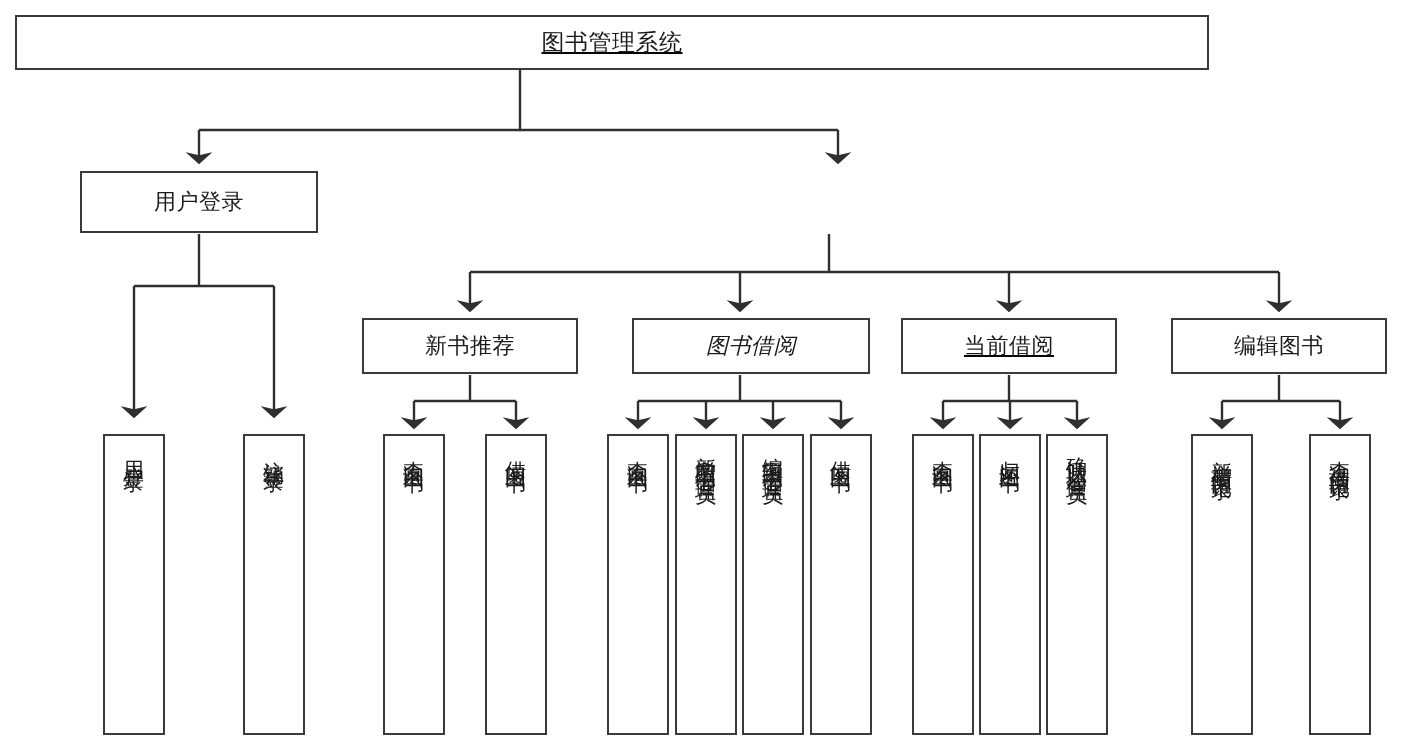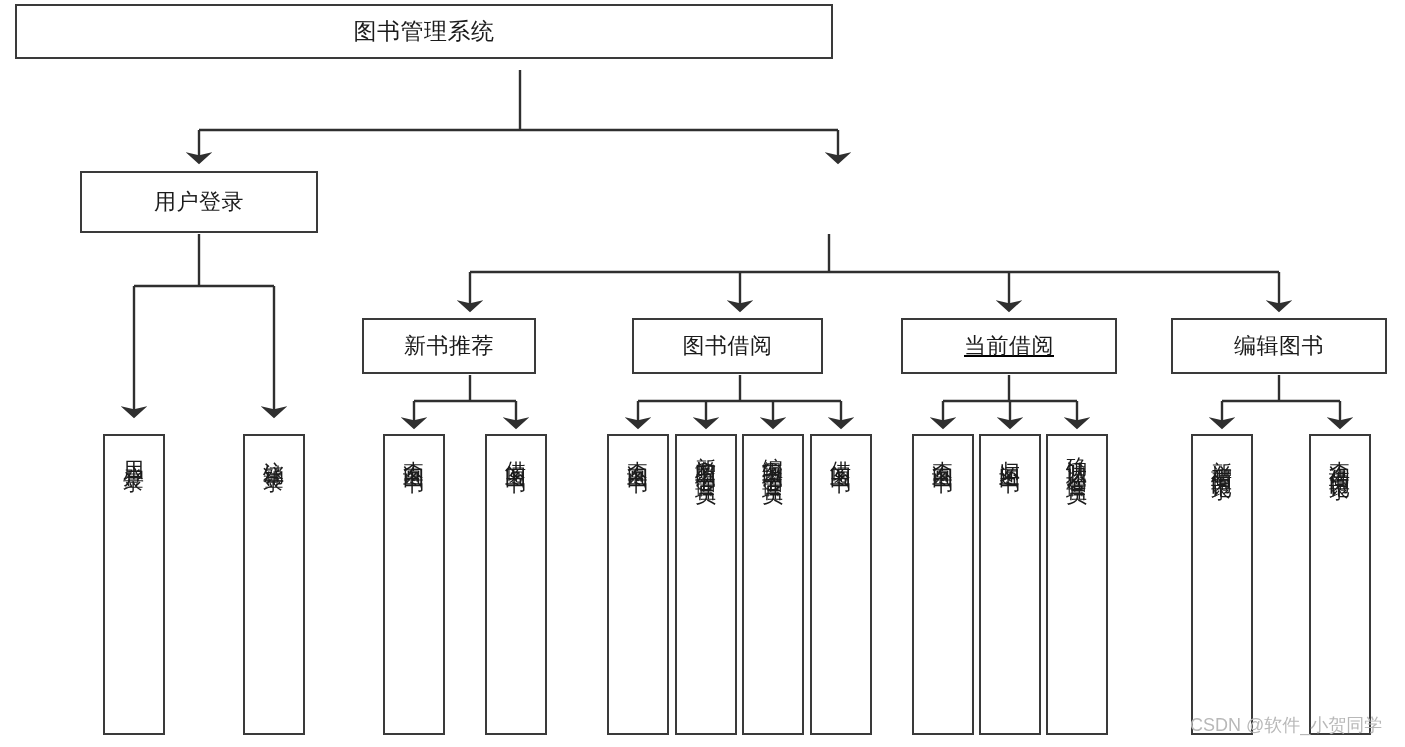--- a/index.html
+++ b/index.html
@@ -124,32 +124,32 @@
       <path d="M1010,401 L1010,423" marker-end="url(#arrowhead)"></path>
       <path d="M1077,401 L1077,423" marker-end="url(#arrowhead)"></path>
 
       <path d="M1279,375 L1279,401"></path>
       <path d="M1222,401 L1340,401"></path>
       <path d="M1222,401 L1222,423" marker-end="url(#arrowhead)"></path>
       <path d="M1340,401 L1340,423" marker-end="url(#arrowhead)"></path>
     </g>
   </svg>
 
-  <div class="node root horiz" style="left:15px; top:4px; width:818px; height:55px;">
+  <div class="node root horiz" style="left:15px; top:15px; width:1194px; height:55px;text-decoration:underline;">
     <span class="node-label">图书管理系统</span>
   </div>
 
   <div class="node horiz" style="left:80px; top:171px; width:238px; height:62px;">
     <span class="node-label">用户登录</span>
   </div>
 
-  <div class="node horiz" style="left:362px; top:318px; width:174px; height:56px;">
+  <div class="node horiz" style="left:362px; top:318px; width:216px; height:56px;">
     <span class="node-label">新书推荐</span>
   </div>
-  <div class="node horiz" style="left:632px; top:318px; width:191px; height:56px;">
+  <div class="node horiz" style="left:632px; top:318px; width:238px; height:56px;font-style:italic;">
     <span class="node-label">图书借阅</span>
   </div>
   <div class="node horiz" style="left:901px; top:318px; width:216px; height:56px;text-decoration:underline;">
     <span class="node-label">当前借阅</span>
   </div>
   <div class="node horiz" style="left:1171px; top:318px; width:216px; height:56px;">
     <span class="node-label">编辑图书</span>
   </div>
 
   <div class="node vert" style="left:103px; top:434px; width:62px; height:301px;">
@@ -189,15 +189,14 @@
     <span class="node-label">确认归还（管理员）</span>
   </div>
 
   <div class="node vert" style="left:1191px; top:434px; width:62px; height:301px;">
     <span class="node-label">新增借阅记录</span>
   </div>
   <div class="node vert" style="left:1309px; top:434px; width:62px; height:301px;">
     <span class="node-label">查询借阅记录</span>
   </div>
 
-  <div class="watermark">CSDN @软件_小贺同学</div>
 
 </div>
 
 </body></html>

